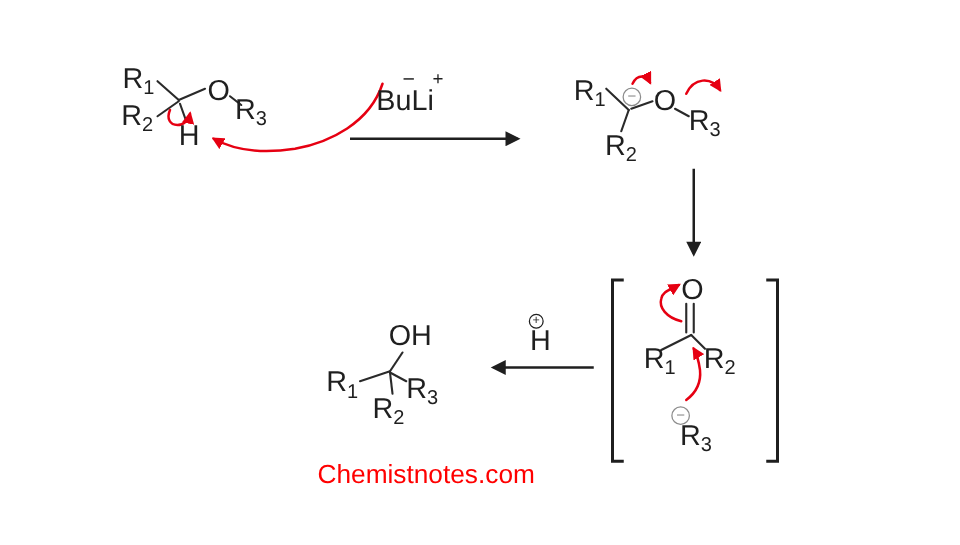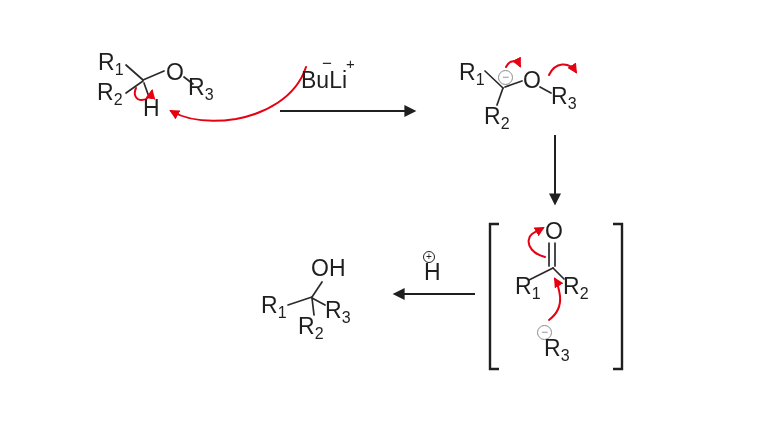--- a/index.html
+++ b/index.html
@@ -125,14 +125,15 @@
   <span class="charge black" style="left:423px;top:251px">
       <span>+</span>
     </span>
   <div class="lbl" style="left:424px;top:259px"><span>H</span></div>
 
   <div class="lbl" style="left:311px;top:255px"><span>OH</span></div>
   <div class="lbl" style="left:261px;top:292px"><span>R</span><span class="sub">1</span></div>
   <div class="lbl" style="left:298px;top:313px"><span>R</span><span class="sub">2</span></div>
   <div class="lbl" style="left:325px;top:297px"><span>R</span><span class="sub">3</span></div>
 
+  <div class="brand" style="left:254px;top:368px"><span>Chemistnotes.com</span></div>
 
 </div>
 
 </body></html>

